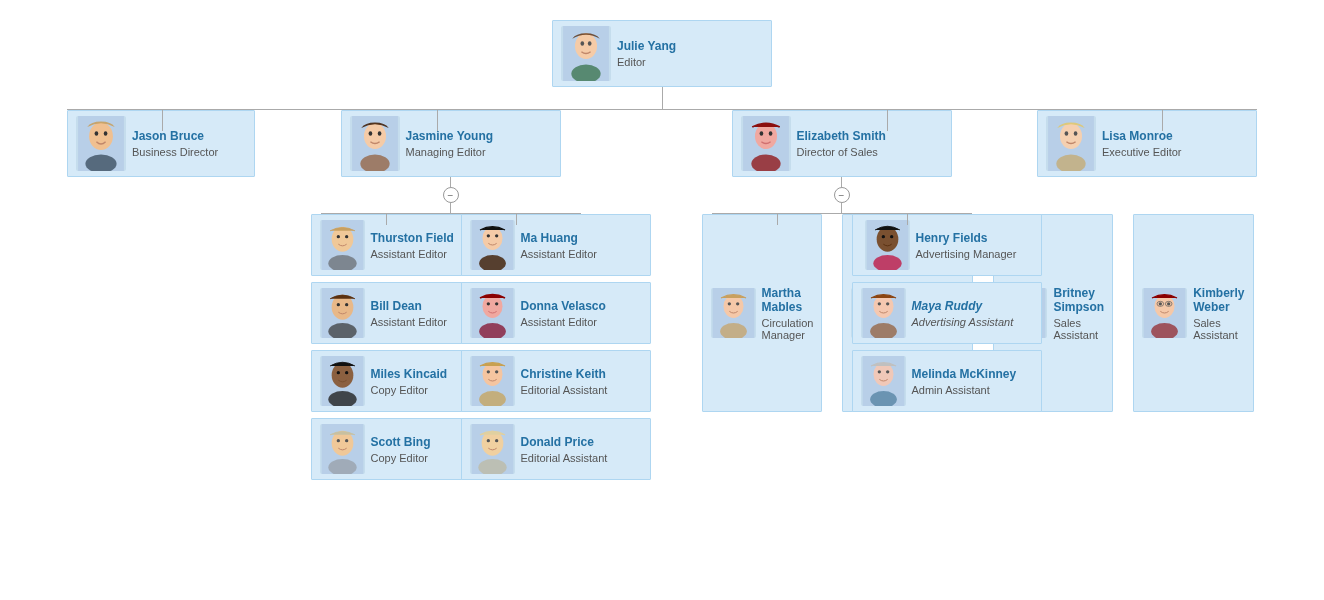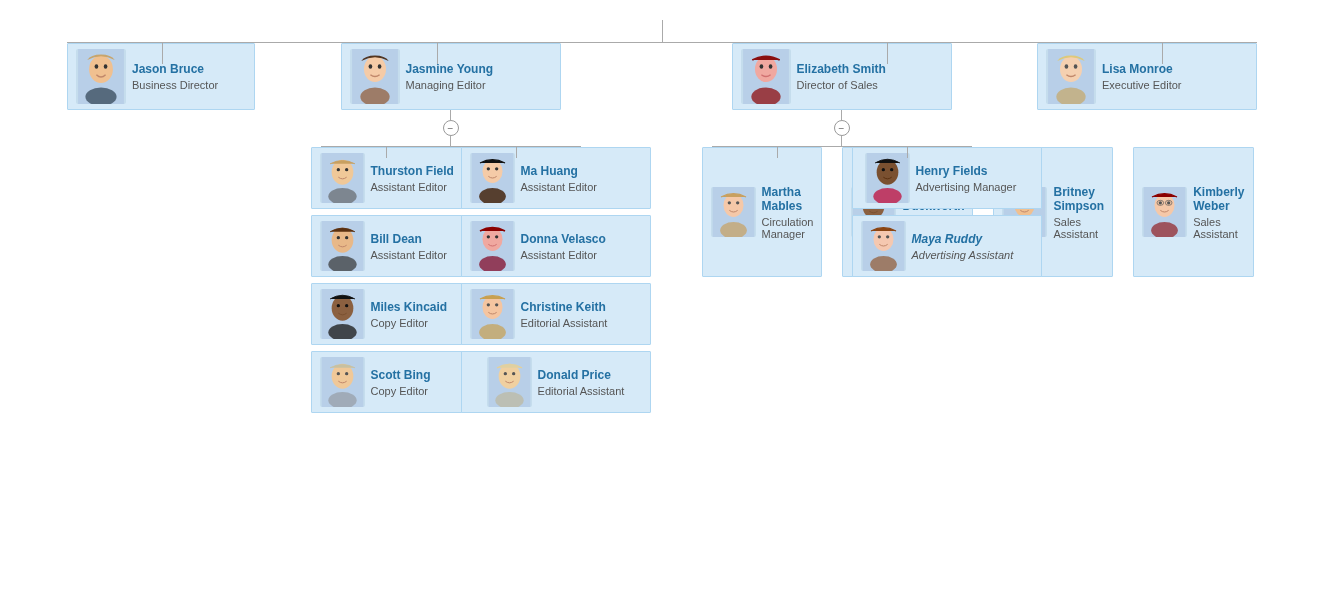--- a/index.html
+++ b/index.html
@@ -75,20 +75,40 @@
     
     .face-svg { width: 100%; height: 100%; }
 
   </style>
 </head>
 <body>
 
 <div class="org-chart">
   <div class="org-root">
 
+    <div class="root-node">
+      <div class="node-card" style="width:220px;">
+        <div class="avatar-face">
+
+          <svg viewBox="0 0 50 60" class="face-svg">
+            <rect width="50" height="60" fill="#b8cfe8"></rect>
+            <ellipse cx="25" cy="22" rx="12" ry="14" fill="#f5cba7"></ellipse>
+            <ellipse cx="25" cy="52" rx="16" ry="10" fill="#2e6b3e" opacity="0.7"></ellipse>
+            <ellipse cx="21" cy="19" rx="2" ry="2.5" fill="#555"></ellipse>
+            <ellipse cx="29" cy="19" rx="2" ry="2.5" fill="#555"></ellipse>
+            <path d="M20 28 Q25 32 30 28" stroke="#c0876a" stroke-width="1.5" fill="none"></path>
+            <path d="M10 14 Q25 5 40 14 Q36 8 25 8 Q14 8 10 14" fill="#5a3010" opacity="0.8"></path>
+          </svg>
+        </div>
+        <div class="info">
+          <div class="name">Julie Yang</div>
+          <div class="title">Editor</div>
+        </div>
+      </div>
+    </div>
 
     <div style="width:1px; height:22px; background:#aaa; margin:0 auto;"></div>
 
     <div style="position:relative; width:1190px; height:1px; background:#aaa;">
 
       <div style="position:absolute; left:95px; top:0; width:1px; height:22px; background:#aaa;"></div>
       <div style="position:absolute; left:370px; top:0; width:1px; height:22px; background:#aaa;"></div>
       <div style="position:absolute; left:820px; top:0; width:1px; height:22px; background:#aaa;"></div>
       <div style="position:absolute; left:1095px; top:0; width:1px; height:22px; background:#aaa;"></div>
     </div>
@@ -269,21 +289,21 @@
                   <path d="M20 28 Q25 32 30 28" stroke="#c0876a" stroke-width="1.2" fill="none"></path>
                   <path d="M10 12 Q25 4 40 12" fill="#c8a050" stroke="#c8a050" stroke-width="1.5"></path>
                 </svg>
               </div>
               <div class="info">
                 <div class="name">Christine Keith</div>
                 <div class="title">Editorial Assistant</div>
               </div>
             </div>
 
-            <div class="node-card" style="width:190px;justify-content:center;">
+            <div class="node-card" style="width:190px;">
               <div class="avatar-face" style="width:45px;height:50px;">
                 <svg viewBox="0 0 50 60" class="face-svg">
                   <rect width="50" height="60" fill="#b8cfe8"></rect>
                   <ellipse cx="25" cy="23" rx="13" ry="15" fill="#f0d0a0"></ellipse>
                   <ellipse cx="25" cy="52" rx="17" ry="10" fill="#c0b080" opacity="0.5"></ellipse>
                   <ellipse cx="20" cy="20" rx="2" ry="2" fill="#555"></ellipse>
                   <ellipse cx="30" cy="20" rx="2" ry="2" fill="#555"></ellipse>
                   <path d="M20 29 Q25 33 30 29" stroke="#c0876a" stroke-width="1.2" fill="none"></path>
                   <path d="M10 13 Q25 5 40 13" fill="#e0d0a0" stroke="#e0d0a0" stroke-width="1.5"></path>
                 </svg>
@@ -437,20 +457,37 @@
                   <path d="M20 28 Q25 32 30 28" stroke="#c0876a" stroke-width="1.2" fill="none"></path>
                   <path d="M10 12 Q25 4 40 12" fill="#8B4513" stroke="#8B4513" stroke-width="1.5"></path>
                 </svg>
               </div>
               <div class="info">
                 <div class="name">Maya Ruddy</div>
                 <div class="title">Advertising Assistant</div>
               </div>
             </div>
 
+            <div class="node-card" style="width:190px;">
+              <div class="avatar-face" style="width:45px;height:50px;">
+                <svg viewBox="0 0 50 60" class="face-svg">
+                  <rect width="50" height="60" fill="#b8cfe8"></rect>
+                  <ellipse cx="25" cy="22" rx="12" ry="14" fill="#f0c8b8"></ellipse>
+                  <ellipse cx="25" cy="52" rx="16" ry="10" fill="#4a7a9b" opacity="0.7"></ellipse>
+                  <ellipse cx="20" cy="19" rx="2" ry="2" fill="#555"></ellipse>
+                  <ellipse cx="30" cy="19" rx="2" ry="2" fill="#555"></ellipse>
+                  <path d="M20 28 Q25 32 30 28" stroke="#c0876a" stroke-width="1.2" fill="none"></path>
+                  <path d="M10 12 Q25 4 40 12" fill="#c0c0c0" stroke="#c0c0c0" stroke-width="1.5"></path>
+                </svg>
+              </div>
+              <div class="info">
+                <div class="name">Melinda McKinney</div>
+                <div class="title">Admin Assistant</div>
+              </div>
+            </div>
           </div>
         </div>
       </div>
 
       <div style="display:flex; flex-direction:column; align-items:center; width:230px;border-radius:21px;">
         <div class="node-card" style="width:220px;">
           <div class="avatar-face">
             <svg viewBox="0 0 50 60" class="face-svg">
               <rect width="50" height="60" fill="#b8cfe8"></rect>
               <ellipse cx="25" cy="22" rx="12" ry="14" fill="#f5d0b0"></ellipse>

